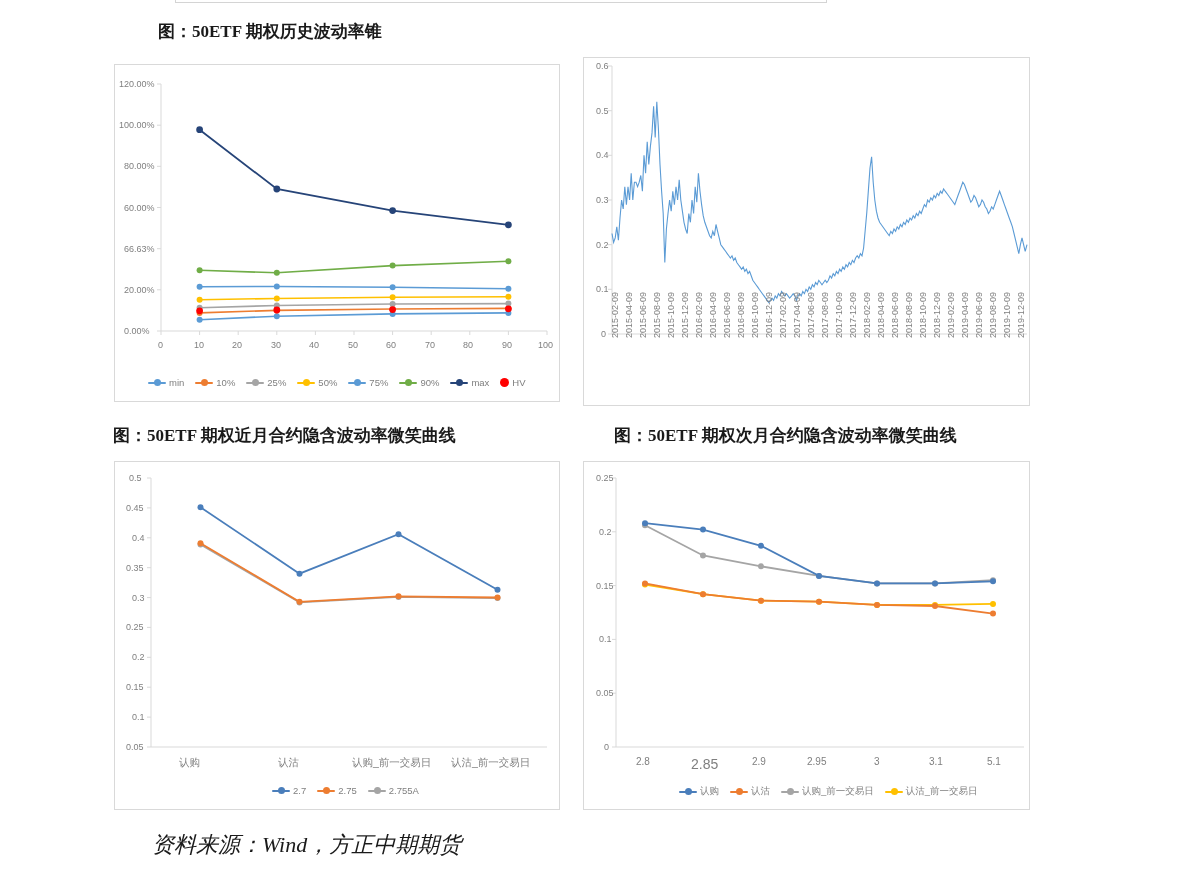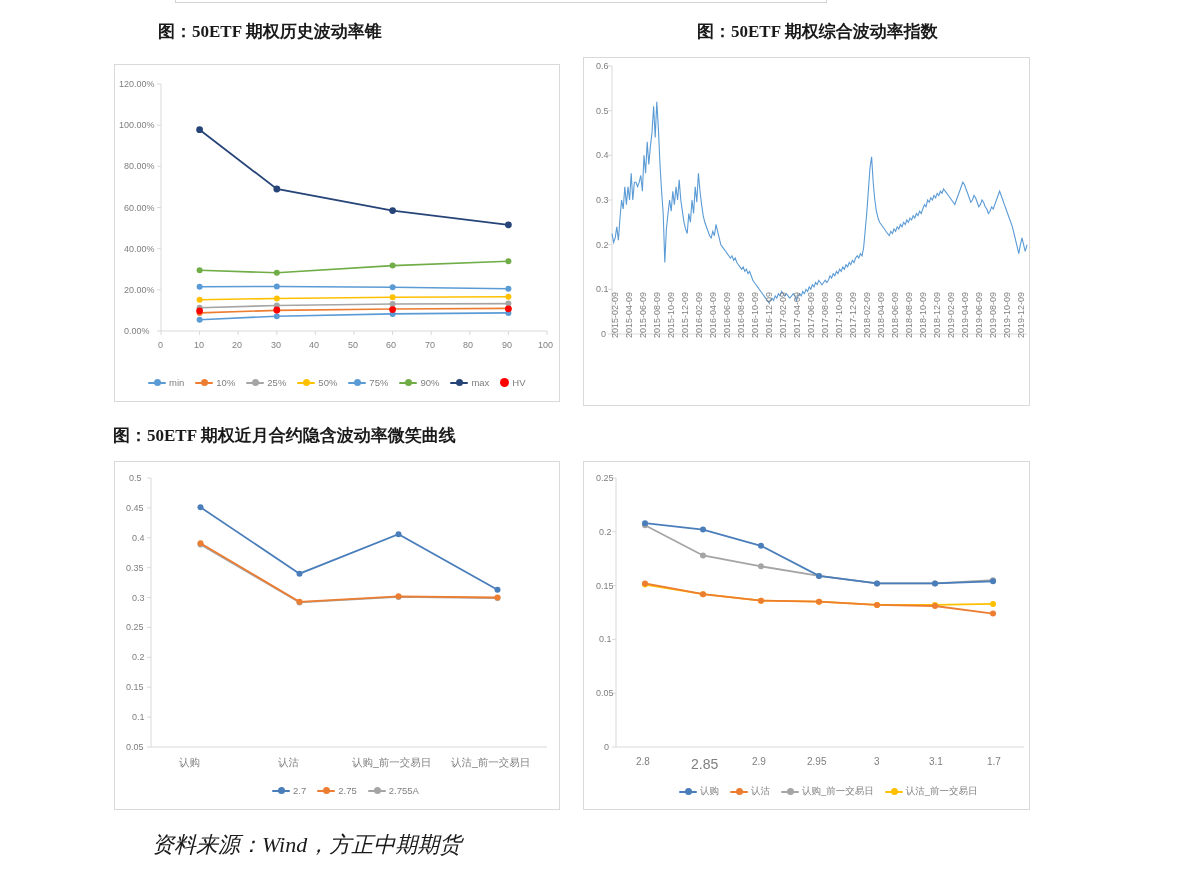--- a/index.html
+++ b/index.html
@@ -81,22 +81,22 @@
   .legend .swatch.dotonly::after{display:none;}
 </style>
 </head>
 <body>
 
 <div class="page">
 
   <div class="top-stub"></div>
 
   <div class="fig-title" style="left:158px;top:20px;">图：50ETF 期权历史波动率锥</div>
-  <div class="fig-title" style="left:697px;top:20px;">图：50ETF 期权综合波动率指数</div>
   <div class="fig-title" style="left:113px;top:424px;">图：50ETF 期权近月合约隐含波动率微笑曲线</div>
+  <div class="fig-title" style="left:614px;top:424px;">图：50ETF 期权次月合约隐含波动率微笑曲线</div>
 
   <div class="chart-box" style="left:114px;top:64px;width:446px;height:338px;">
     <svg width="446" height="338" viewBox="0 0 446 338">
 
       <line x1="46" y1="19" x2="46" y2="266" stroke="#d9d9d9" stroke-width="1"></line>
       <line x1="46" y1="266" x2="432" y2="266" stroke="#d9d9d9" stroke-width="1"></line>
 
       <g stroke="#d9d9d9" stroke-width="1">
         <line x1="42" y1="266" x2="46" y2="266"></line>
         <line x1="42" y1="224.8" x2="46" y2="224.8"></line>
@@ -182,21 +182,21 @@
           <circle cx="161.8" cy="245.0" r="3.4"></circle>
           <circle cx="277.6" cy="244.6" r="3.4"></circle>
           <circle cx="393.4" cy="243.8" r="3.4"></circle>
         </g>
     </svg>
 
     <div class="tick-label" style="left:4px;top:14px;">120.00%</div>
     <div class="tick-label" style="left:4px;top:55px;">100.00%</div>
     <div class="tick-label" style="left:9px;top:96px;">80.00%</div>
     <div class="tick-label" style="left:9px;top:138px;">60.00%</div>
-    <div class="tick-label" style="left:9px;top:179px;">40.00%</div>
+    <div class="tick-label" style="left:9px;top:179px;">66.63%</div>
     <div class="tick-label" style="left:9px;top:220px;">20.00%</div>
     <div class="tick-label" style="left:9px;top:261px;">0.00%</div>
 
     <div class="tick-label" style="left:43px;top:275px;">0</div>
     <div class="tick-label" style="left:79px;top:275px;">10</div>
     <div class="tick-label" style="left:117px;top:275px;">20</div>
     <div class="tick-label" style="left:156px;top:275px;">30</div>
     <div class="tick-label" style="left:194px;top:275px;">40</div>
     <div class="tick-label" style="left:233px;top:275px;">50</div>
     <div class="tick-label" style="left:271px;top:275px;">60</div>
@@ -435,21 +435,21 @@
     <div class="tick-label" style="left:15px;top:172px;">0.1</div>
     <div class="tick-label" style="left:12px;top:226px;">0.05</div>
     <div class="tick-label" style="left:20px;top:280px;">0</div>
 
     <div class="tick-label" style="left:52px;top:294px;font-size:10px;">2.8</div>
     <div class="tick-label" style="left:107px;top:294px;font-size:14px;">2.85</div>
     <div class="tick-label" style="left:168px;top:294px;font-size:10px;">2.9</div>
     <div class="tick-label" style="left:223px;top:294px;font-size:10px;">2.95</div>
     <div class="tick-label" style="left:290px;top:294px;font-size:10px;">3</div>
     <div class="tick-label" style="left:345px;top:294px;font-size:10px;">3.1</div>
-    <div class="tick-label" style="left:403px;top:294px;font-size:10px;">1.7</div>
+    <div class="tick-label" style="left:403px;top:294px;font-size:10px;">5.1</div>
 
     <div class="legend" style="left:95px;top:323px;">
       <div class="item">
           <span class="swatch" style="background:#4a7ebb;"></span>
           <span>认购</span>
         </div>
       <div class="item">
           <span class="swatch" style="background:#ed7d31;"></span>
           <span>认沽</span>
         </div>

